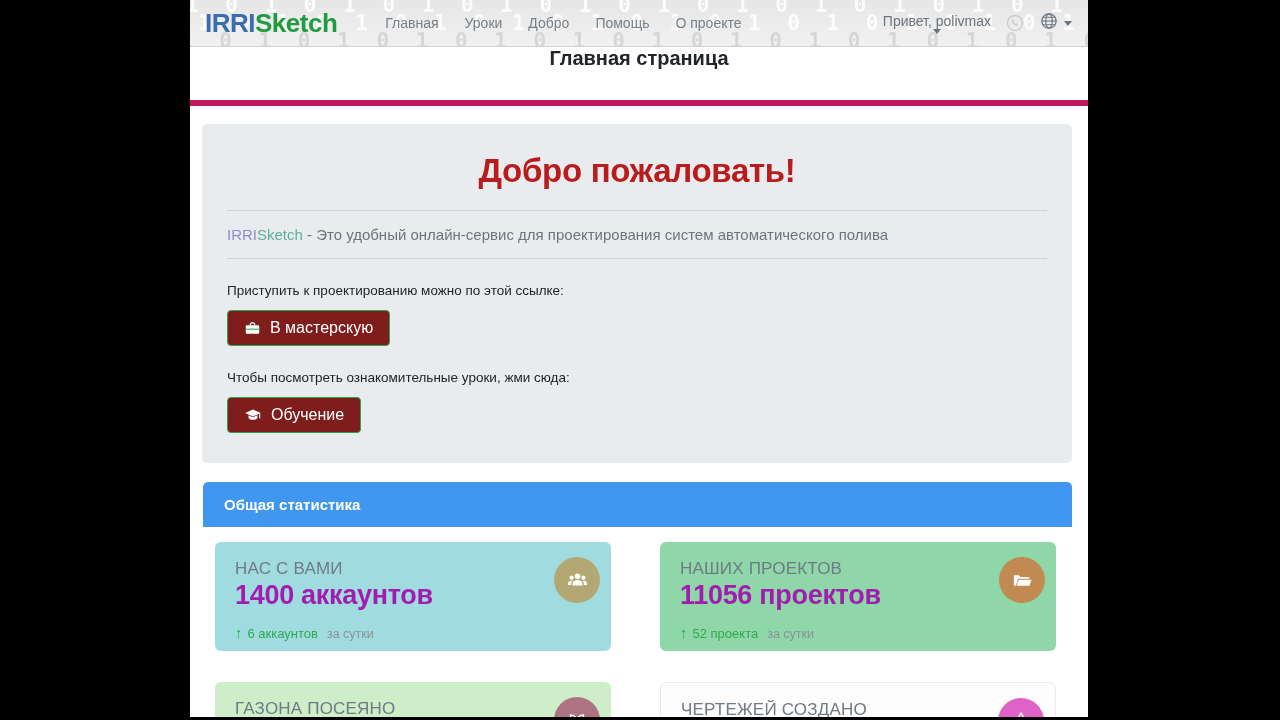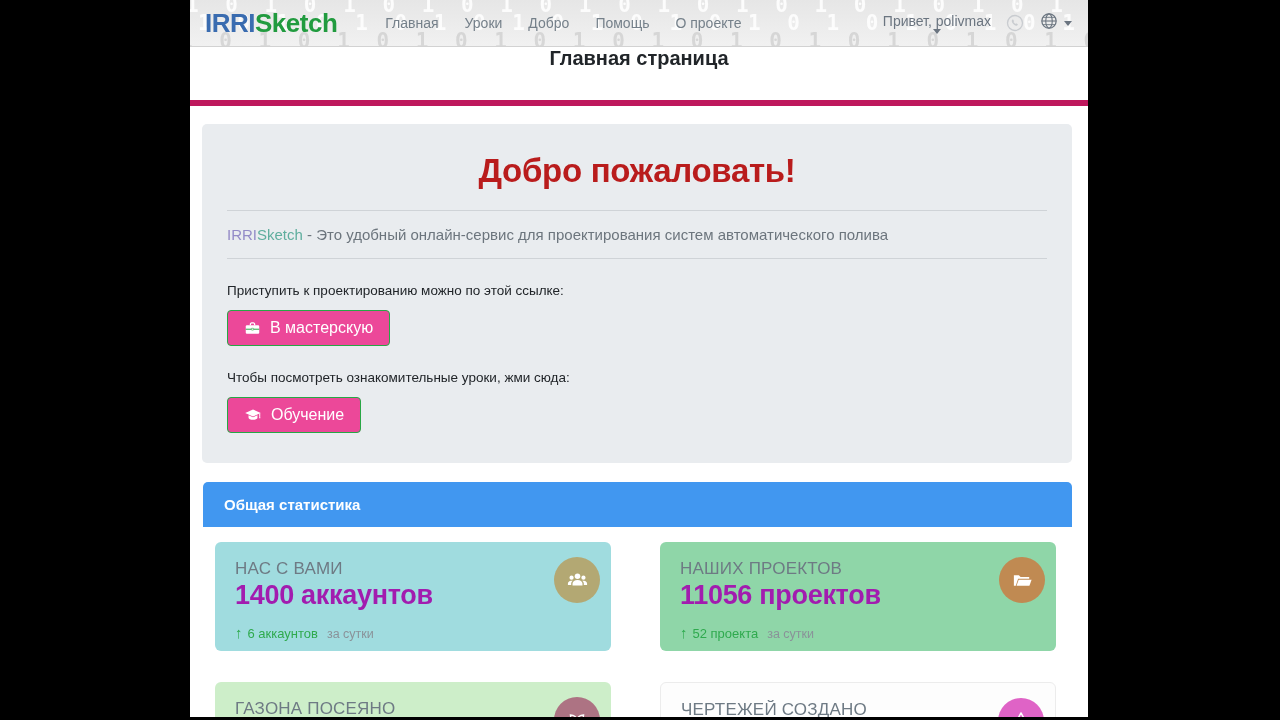--- a/index.html
+++ b/index.html
@@ -79,21 +79,21 @@
     text-align: center; font-size: 33px; font-weight: 600;
     color: #b91c1c; margin: 6px 0 20px; letter-spacing: -0.3px;
   }
   .jumbotron hr { border: none; border-top: 1px solid #cfd3d7; }
   .lead { font-size: 15px; color: #6c757d; margin: 15px 0; }
   .lead .b1 { color: #938bc7; }
   .lead .b2 { color: #5fae9e; }
   .prompt { font-size: 13.5px; color: #212529; margin: 24px 0 12px; }
   .btn-green {
     display: inline-flex; align-items: center; gap: 9px;
-    background: #ec4899; color: #fff; border: 1px solid #28a745;
+    background: #7f1d1d; color: #fff; border: 1px solid #28a745;
     border-radius: 4px; padding: 8px 16px; font-size: 16px;
     font-family: inherit; cursor: pointer;
   }
   .btn-green svg { display: block; }
 
   
   .stats-panel { margin: 19px 16px 0 13px; }
   .stats-header {
     background: #4197f0; color: #fff; font-weight: bold; font-size: 15px;
     padding: 14px 21px; border-radius: 5px 5px 0 0;

